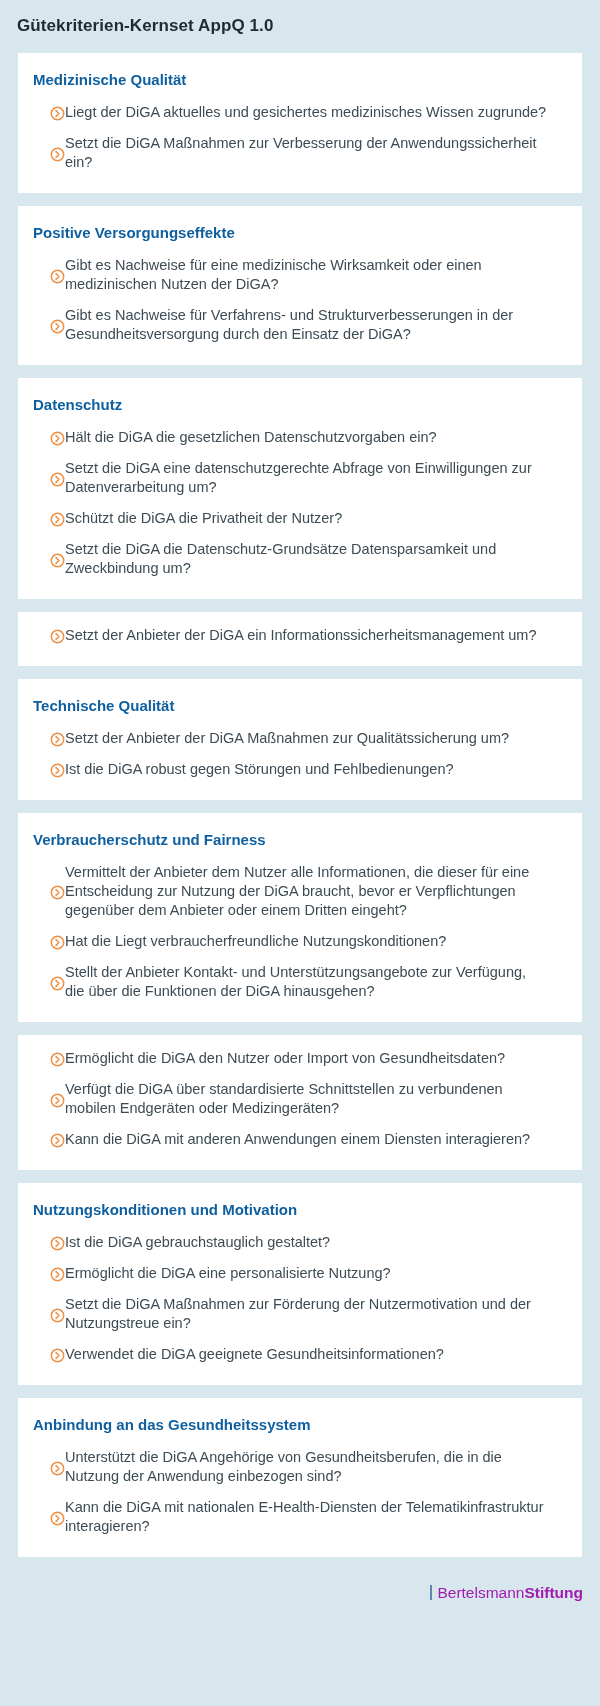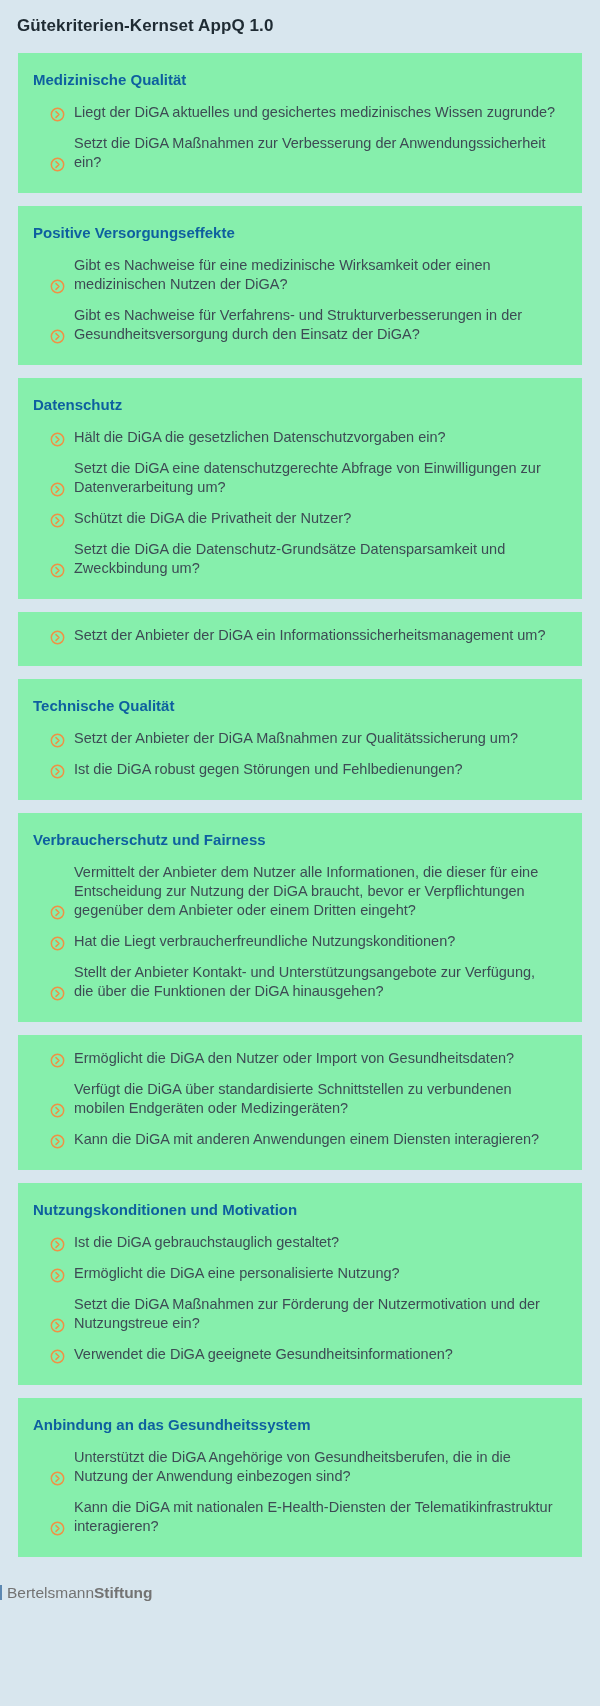--- a/index.html
+++ b/index.html
@@ -14,55 +14,54 @@
   .title {
     font-size: 17px;
     font-weight: bold;
     color: #1f2b33;
     letter-spacing: 0.1px;
     padding: 16px 17px 0 17px;
     margin-bottom: 17px;
   }
   .sections { flex: 0 0 auto; }
   .card {
-    background: #86efac;
+    background: #ffffff;
     margin: 0 18px 13px 18px;
     padding: 14px 20px 9px 15px;
   }
   .card-heading {
     font-size: 15px;
     font-weight: bold;
     color: #0e5f9f;
     margin: 4px 0 15px 0;
   }
   .item {
     display: flex;
-    align-items: flex-end;
-    gap: 9px;
+    align-items: center;
     padding-left: 17px;
     margin-bottom: 12px;
   }
   .icon {
     flex: 0 0 auto;
     width: 15px; height: 15px;
     color: #ef9145;
     margin-top: 2px;
   }
   .icon svg { display: block; width: 15px; height: 15px; }
   .item-text {
     font-size: 14.5px;
     line-height: 19px;
     color: #3d4b54;
     max-width: 482px;
   }
   .footer {
-    text-align: left;
+    text-align: right;
     padding: 14px 17px 0 0;
     font-size: 15.5px;
-    color: #737373;
+    color: #a21caf;
     white-space: nowrap;
   }
   .brand-bar {
     display: inline-block;
     width: 2px; height: 15px;
     background: #5c88b2;
     margin-right: 5px;
     vertical-align: -2px;
   }
   .brand b { font-weight: bold; }

